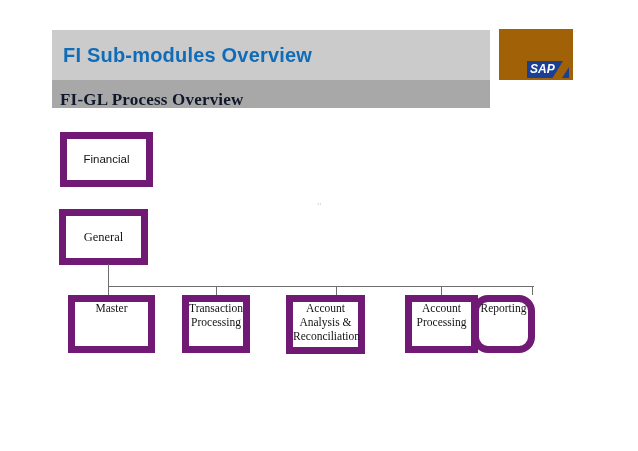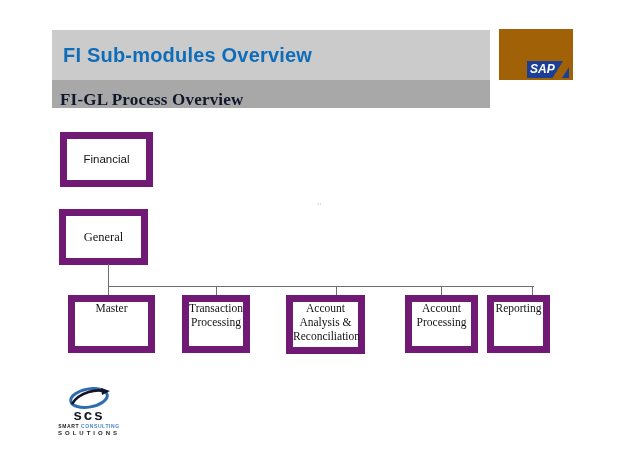--- a/index.html
+++ b/index.html
@@ -48,21 +48,21 @@
   #node-fa { left:60px;  top:132px; width:93px; height:55px; font-size:11.5px; line-height:1.22;
              font-family:"Liberation Sans", sans-serif; }
   #node-gl { left:59px;  top:209px; width:89px; height:56px; font-size:12.5px; line-height:1.45;
              font-family:"Liberation Serif", serif; }
   .leaf    { top:295px; height:58px; font-size:11.5px; line-height:1.2; 
              font-family:"Liberation Serif", serif; }
   #node-md  { left:68px;  width:87px; }
   #node-tp  { left:182px; width:68px; }
   #node-aar { left:286px; width:79px; height:59px; }
   #node-pp  { left:405px; width:73px; }
-  #node-rp  { left:487px; width:63px; }
+  #node-rp  { left:472px; width:63px;border-radius:16px; }
 
   
   .cline { position:absolute; background:#6e6e6e; }
   #cl-v { left:108px; top:264px; width:1px; height:31px; }
   #cl-h { left:108px; top:286px; width:426px; height:1px; }
   .cl-stub { position:absolute; width:1px; top:287px; height:8px; background:#6e6e6e; }
   #cl-s1 { left:216px; } #cl-s2 { left:336px; } #cl-s3 { left:441px; } #cl-s4 { left:532px; }
 
   
   .stray { position:absolute; left:317px; top:200px; color:#d4d4d4;
@@ -133,24 +133,14 @@
 
   <div class="cline" id="cl-v"></div>
   <div class="cline" id="cl-h"></div>
   <div class="cl-stub" id="cl-s1"></div>
   <div class="cl-stub" id="cl-s2"></div>
   <div class="cl-stub" id="cl-s3"></div>
   <div class="cl-stub" id="cl-s4"></div>
 
   <span class="stray">"</span>
 
-  <div class="scs">
-    <svg width="44" height="25" viewBox="0 0 44 25">
-      <ellipse cx="22" cy="13" rx="18.5" ry="9" fill="none" stroke="#2e6cb0" stroke-width="3" transform="rotate(-10 22 13)"></ellipse>
-      <path d="M5 19 C 12 7, 31 3, 39 7" stroke="#15152a" stroke-width="2.6" fill="none"></path>
-      <path d="M34 3 L43 6 L35 10 Z" fill="#15152a"></path>
-    </svg>
-    <div class="scs-word">scs</div>
-    <div class="scs-tagline"><span class="word1">SMART</span>&nbsp;<span class="word2">CONSULTING</span></div>
-    <div class="scs-solutions">SOLUTIONS</div>
-  </div>
 
 </div>
 
 </body></html>

